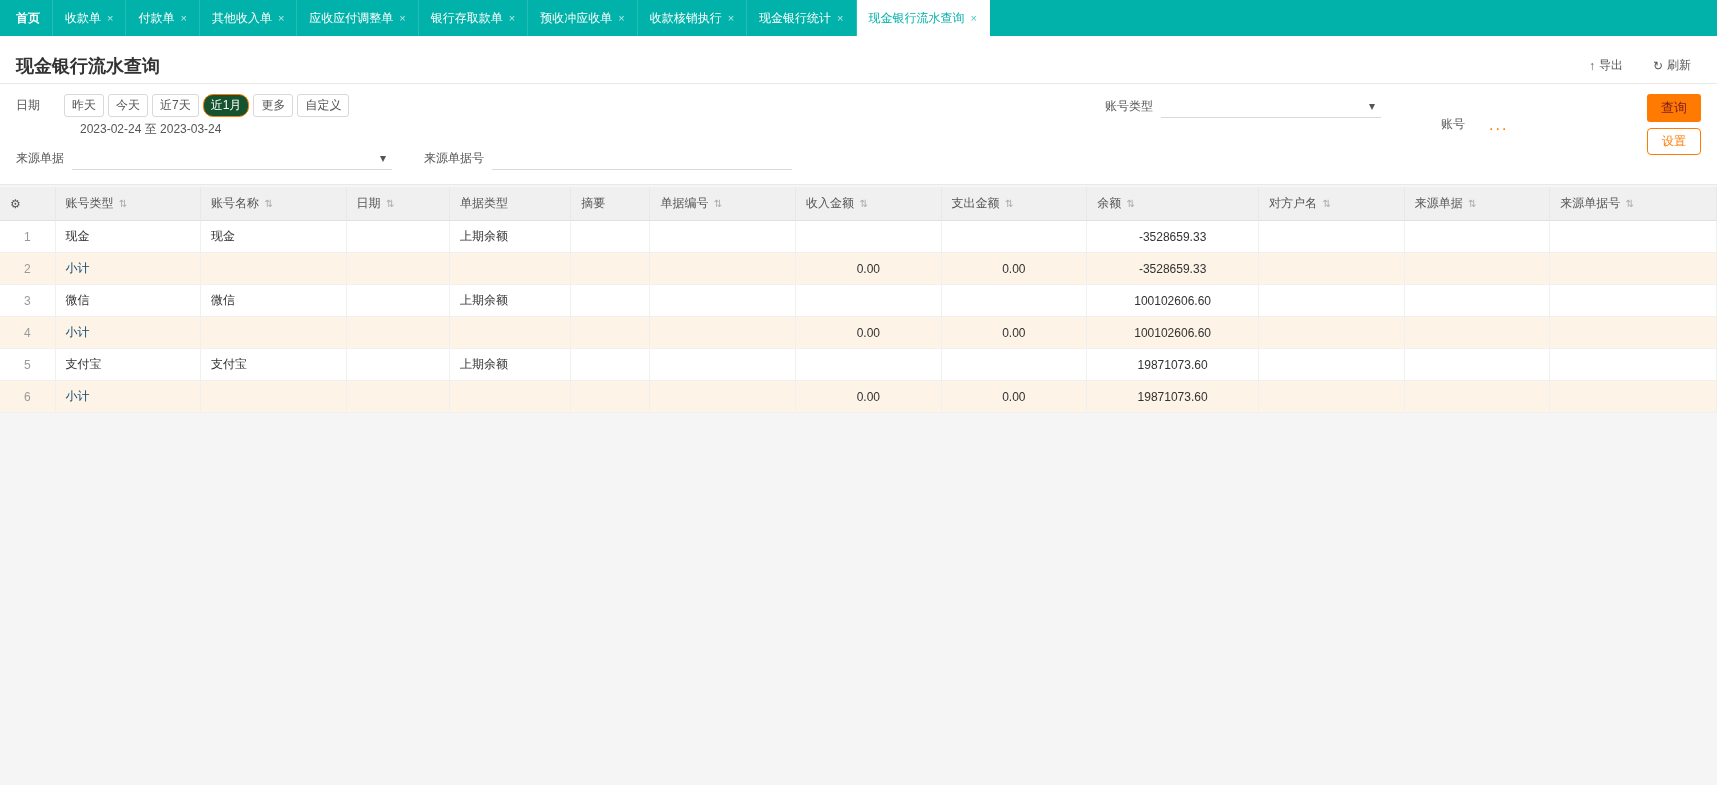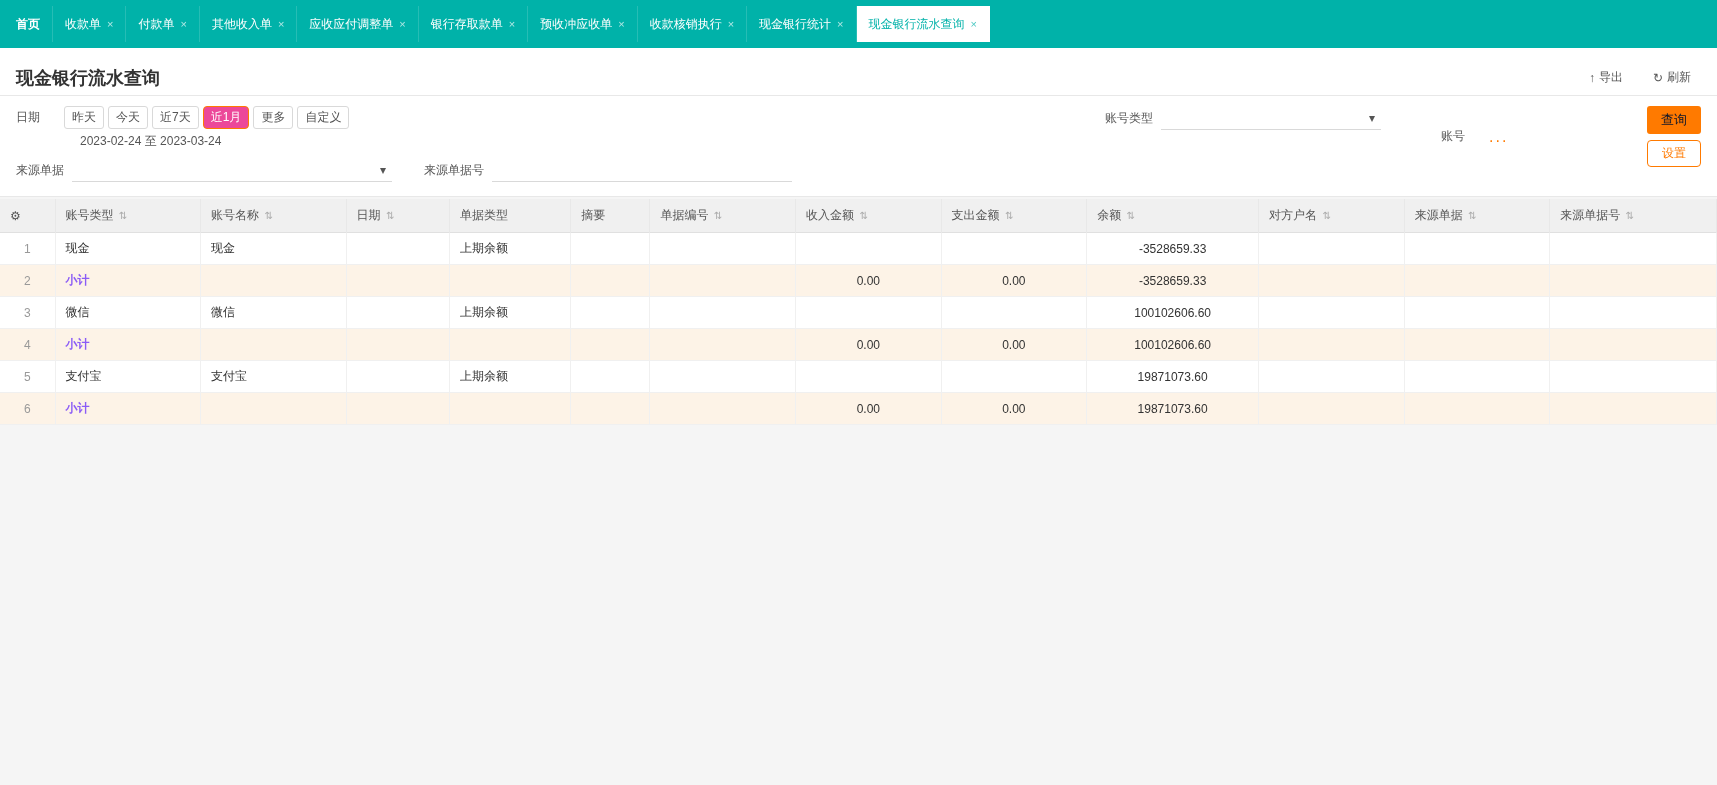--- a/index.html
+++ b/index.html
@@ -3,21 +3,21 @@
   <meta charset="utf-8">
   <style>
     * { margin: 0; padding: 0; box-sizing: border-box; }
     body { font-family: 'Microsoft YaHei', Arial, sans-serif; font-size: 12px; background: #f5f5f5; color: #333; }
 
     
     .top-nav {
       background: #00b2a9;
       display: flex;
       align-items: center;
-      height: 48px;
+      height: 36px;
       padding: 0 4px;
       overflow: hidden;
     }
     .nav-item {
       padding: 0 12px;
       height: 36px;
       display: flex;
       align-items: center;
       color: #fff;
       font-size: 12px;
@@ -87,24 +87,24 @@
     .date-btn {
       padding: 2px 7px;
       border: 1px solid #d9d9d9;
       border-radius: 3px;
       background: #fff;
       cursor: pointer;
       color: #555;
       font-size: 12px;
     }
     .date-btn.active {
-      background: #ec4899;
+      background: #14532d;
       border-color: #ff7a00;
       color: #fff;
-      border-radius: 4px;
+      border-radius: 10px;
     }
     .date-range {
       color: #555;
       font-size: 12px;
       margin-left: 16px;
     }
     .filter-select {
       border: none;
       border-bottom: 1px solid #d9d9d9;
       padding: 2px 6px;
@@ -124,21 +124,21 @@
       border-bottom: 1px solid #d9d9d9;
       padding: 2px 6px;
       min-width: 200px;
       font-size: 12px;
       outline: none;
       color: #555;
       height: 24px;
     }
     .btn-query {
       background: #ff7a00;
-      color: #0f172a;
+      color: #7f1d1d;
       border: none;
       border-radius: 3px;
       padding: 5px 4px;
       cursor: pointer;
       font-size: 13px;
     }
     .btn-settings {
       background: #fff;
       color: #ff7a00;
       border: 1px solid #ff7a00;
@@ -203,21 +203,21 @@
     tbody tr.subtotal {
       background: #fdf3e7;
     }
     tbody td {
       padding: 7px 10px;
       color: #333;
       white-space: nowrap;
       border-right: 1px solid #f0f0f0;
     }
     .row-num { color: #999; text-align: center; }
-    .subtotal-label { color: #8b5cf6; font-weight: bold; }
+    .subtotal-label { color: #0c4a6e; }
     .amount-cell { text-align: center; }
   </style>
 </head>
 <body>
 
 <div class="top-nav">
   <div class="nav-item home">
     <span>首页</span>
   </div>
   <div class="nav-item">

